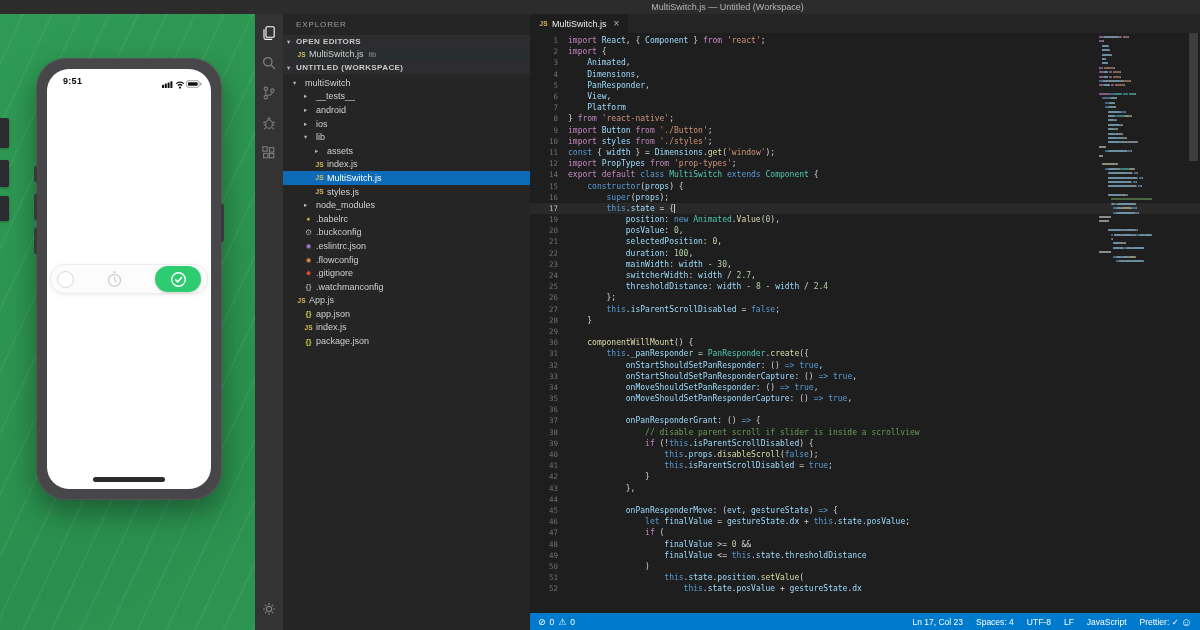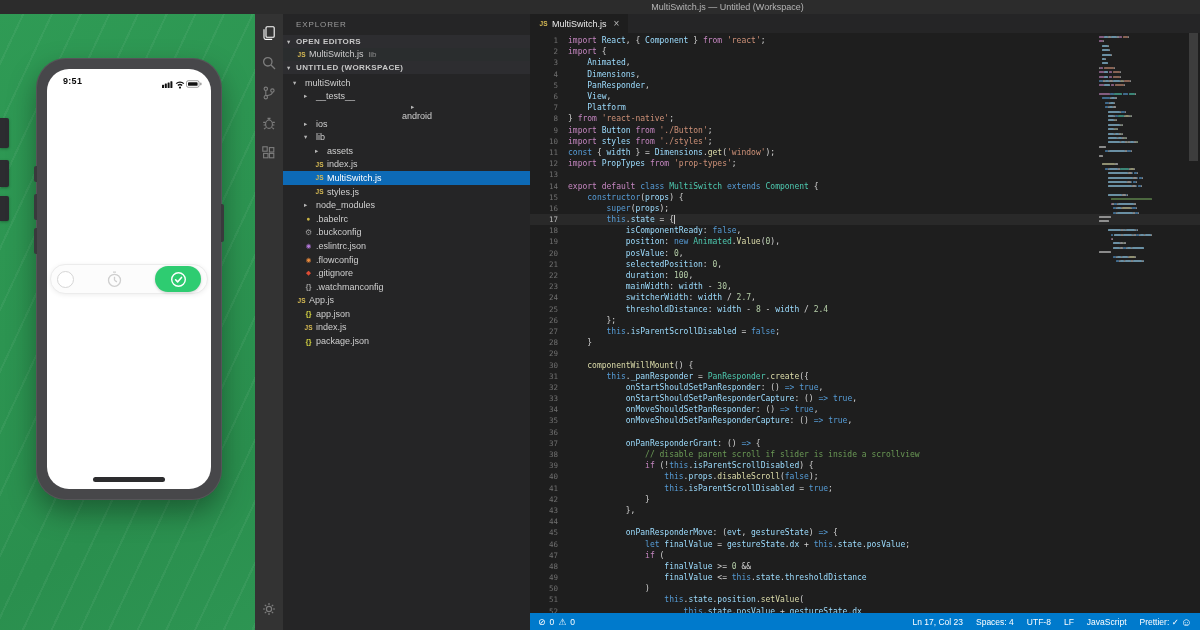--- a/index.html
+++ b/index.html
@@ -201,21 +201,21 @@
     </div>
     <div id="file-tree">
         <div class="tree-row" style="padding-left: 10px;">
           <span class="tree-arrow">▾</span>
           <span>multiSwitch</span>
         </div>
         <div class="tree-row" style="padding-left: 21px;">
           <span class="tree-arrow">▸</span>
           <span>__tests__</span>
         </div>
-        <div class="tree-row" style="padding-left: 21px; flex-direction: column;">
+        <div class="tree-row" style="padding-left: 21px;">
           <span class="tree-arrow">▸</span>
           <span>android</span>
         </div>
         <div class="tree-row" style="padding-left: 21px;">
           <span class="tree-arrow">▸</span>
           <span>ios</span>
         </div>
         <div class="tree-row" style="padding-left: 21px;">
           <span class="tree-arrow">▾</span>
           <span>lib</span>
@@ -298,26 +298,24 @@
           <div class="line"><span class="ln">3</span><span><span style="color: rgb(212, 212, 212);">    </span><span style="color: rgb(156, 220, 254);">Animated</span><span style="color: rgb(212, 212, 212);">,</span></span></div>
           <div class="line"><span class="ln">4</span><span><span style="color: rgb(212, 212, 212);">    </span><span style="color: rgb(156, 220, 254);">Dimensions</span><span style="color: rgb(212, 212, 212);">,</span></span></div>
           <div class="line"><span class="ln">5</span><span><span style="color: rgb(212, 212, 212);">    </span><span style="color: rgb(156, 220, 254);">PanResponder</span><span style="color: rgb(212, 212, 212);">,</span></span></div>
           <div class="line"><span class="ln">6</span><span><span style="color: rgb(212, 212, 212);">    </span><span style="color: rgb(156, 220, 254);">View</span><span style="color: rgb(212, 212, 212);">,</span></span></div>
           <div class="line"><span class="ln">7</span><span><span style="color: rgb(212, 212, 212);">    </span><span style="color: rgb(156, 220, 254);">Platform</span></span></div>
           <div class="line"><span class="ln">8</span><span><span style="color: rgb(212, 212, 212);">} </span><span style="color: rgb(197, 134, 192);">from</span><span style="color: rgb(212, 212, 212);"> </span><span style="color: rgb(206, 145, 120);">'react-native'</span><span style="color: rgb(212, 212, 212);">;</span></span></div>
           <div class="line"><span class="ln">9</span><span><span style="color: rgb(197, 134, 192);">import </span><span style="color: rgb(156, 220, 254);">Button</span><span style="color: rgb(212, 212, 212);"> </span><span style="color: rgb(197, 134, 192);">from</span><span style="color: rgb(212, 212, 212);"> </span><span style="color: rgb(206, 145, 120);">'./Button'</span><span style="color: rgb(212, 212, 212);">;</span></span></div>
           <div class="line"><span class="ln">10</span><span><span style="color: rgb(197, 134, 192);">import </span><span style="color: rgb(156, 220, 254);">styles</span><span style="color: rgb(212, 212, 212);"> </span><span style="color: rgb(197, 134, 192);">from</span><span style="color: rgb(212, 212, 212);"> </span><span style="color: rgb(206, 145, 120);">'./styles'</span><span style="color: rgb(212, 212, 212);">;</span></span></div>
           <div class="line"><span class="ln">11</span><span><span style="color: rgb(86, 156, 214);">const</span><span style="color: rgb(212, 212, 212);"> { </span><span style="color: rgb(156, 220, 254);">width</span><span style="color: rgb(212, 212, 212);"> } = </span><span style="color: rgb(156, 220, 254);">Dimensions</span><span style="color: rgb(212, 212, 212);">.</span><span style="color: rgb(220, 220, 170);">get</span><span style="color: rgb(212, 212, 212);">(</span><span style="color: rgb(206, 145, 120);">'window'</span><span style="color: rgb(212, 212, 212);">);</span></span></div>
           <div class="line"><span class="ln">12</span><span><span style="color: rgb(197, 134, 192);">import </span><span style="color: rgb(156, 220, 254);">PropTypes</span><span style="color: rgb(212, 212, 212);"> </span><span style="color: rgb(197, 134, 192);">from</span><span style="color: rgb(212, 212, 212);"> </span><span style="color: rgb(206, 145, 120);">'prop-types'</span><span style="color: rgb(212, 212, 212);">;</span></span></div>
-          <div class="line"><span class="ln">13</span><span></span></div>
           <div class="line"><span class="ln">14</span><span><span style="color: rgb(197, 134, 192);">export default </span><span style="color: rgb(86, 156, 214);">class </span><span style="color: rgb(78, 201, 176);">MultiSwitch</span><span style="color: rgb(212, 212, 212);"> </span><span style="color: rgb(86, 156, 214);">extends</span><span style="color: rgb(212, 212, 212);"> </span><span style="color: rgb(78, 201, 176);">Component</span><span style="color: rgb(212, 212, 212);"> {</span></span></div>
           <div class="line"><span class="ln">15</span><span><span style="color: rgb(212, 212, 212);">    </span><span style="color: rgb(86, 156, 214);">constructor</span><span style="color: rgb(212, 212, 212);">(</span><span style="color: rgb(156, 220, 254);">props</span><span style="color: rgb(212, 212, 212);">) {</span></span></div>
           <div class="line"><span class="ln">16</span><span><span style="color: rgb(212, 212, 212);">        </span><span style="color: rgb(86, 156, 214);">super</span><span style="color: rgb(212, 212, 212);">(</span><span style="color: rgb(156, 220, 254);">props</span><span style="color: rgb(212, 212, 212);">);</span></span></div>
           <div class="line active"><span class="ln">17</span><span><span style="color: rgb(212, 212, 212);">        </span><span style="color: rgb(86, 156, 214);">this</span><span style="color: rgb(212, 212, 212);">.</span><span style="color: rgb(156, 220, 254);">state</span><span style="color: rgb(212, 212, 212);"> = {</span><span class="cursor"></span></span></div>
-          <div class="line"><span class="ln">18</span><span><span style="color: rgb(212, 212, 212);">            </span><span style="color: rgb(156, 220, 254);">isComponentReady</span><span style="color: rgb(212, 212, 212);">: </span><span style="color: rgb(86, 156, 214);">false</span><span style="color: rgb(212, 212, 212);">,</span></span></div>
           <div class="line"><span class="ln">19</span><span><span style="color: rgb(212, 212, 212);">            </span><span style="color: rgb(156, 220, 254);">position</span><span style="color: rgb(212, 212, 212);">: </span><span style="color: rgb(86, 156, 214);">new </span><span style="color: rgb(78, 201, 176);">Animated</span><span style="color: rgb(212, 212, 212);">.</span><span style="color: rgb(220, 220, 170);">Value</span><span style="color: rgb(212, 212, 212);">(</span><span style="color: rgb(181, 206, 168);">0</span><span style="color: rgb(212, 212, 212);">),</span></span></div>
           <div class="line"><span class="ln">20</span><span><span style="color: rgb(212, 212, 212);">            </span><span style="color: rgb(156, 220, 254);">posValue</span><span style="color: rgb(212, 212, 212);">: </span><span style="color: rgb(181, 206, 168);">0</span><span style="color: rgb(212, 212, 212);">,</span></span></div>
           <div class="line"><span class="ln">21</span><span><span style="color: rgb(212, 212, 212);">            </span><span style="color: rgb(156, 220, 254);">selectedPosition</span><span style="color: rgb(212, 212, 212);">: </span><span style="color: rgb(181, 206, 168);">0</span><span style="color: rgb(212, 212, 212);">,</span></span></div>
           <div class="line"><span class="ln">22</span><span><span style="color: rgb(212, 212, 212);">            </span><span style="color: rgb(156, 220, 254);">duration</span><span style="color: rgb(212, 212, 212);">: </span><span style="color: rgb(181, 206, 168);">100</span><span style="color: rgb(212, 212, 212);">,</span></span></div>
           <div class="line"><span class="ln">23</span><span><span style="color: rgb(212, 212, 212);">            </span><span style="color: rgb(156, 220, 254);">mainWidth</span><span style="color: rgb(212, 212, 212);">: </span><span style="color: rgb(156, 220, 254);">width</span><span style="color: rgb(212, 212, 212);"> - </span><span style="color: rgb(181, 206, 168);">30</span><span style="color: rgb(212, 212, 212);">,</span></span></div>
           <div class="line"><span class="ln">24</span><span><span style="color: rgb(212, 212, 212);">            </span><span style="color: rgb(156, 220, 254);">switcherWidth</span><span style="color: rgb(212, 212, 212);">: </span><span style="color: rgb(156, 220, 254);">width</span><span style="color: rgb(212, 212, 212);"> / </span><span style="color: rgb(181, 206, 168);">2.7</span><span style="color: rgb(212, 212, 212);">,</span></span></div>
           <div class="line"><span class="ln">25</span><span><span style="color: rgb(212, 212, 212);">            </span><span style="color: rgb(156, 220, 254);">thresholdDistance</span><span style="color: rgb(212, 212, 212);">: </span><span style="color: rgb(156, 220, 254);">width</span><span style="color: rgb(212, 212, 212);"> - </span><span style="color: rgb(181, 206, 168);">8</span><span style="color: rgb(212, 212, 212);"> - </span><span style="color: rgb(156, 220, 254);">width</span><span style="color: rgb(212, 212, 212);"> / </span><span style="color: rgb(181, 206, 168);">2.4</span></span></div>
           <div class="line"><span class="ln">26</span><span><span style="color: rgb(212, 212, 212);">        };</span></span></div>
           <div class="line"><span class="ln">27</span><span><span style="color: rgb(212, 212, 212);">        </span><span style="color: rgb(86, 156, 214);">this</span><span style="color: rgb(212, 212, 212);">.</span><span style="color: rgb(156, 220, 254);">isParentScrollDisabled</span><span style="color: rgb(212, 212, 212);"> = </span><span style="color: rgb(86, 156, 214);">false</span><span style="color: rgb(212, 212, 212);">;</span></span></div>
           <div class="line"><span class="ln">28</span><span><span style="color: rgb(212, 212, 212);">    }</span></span></div>

